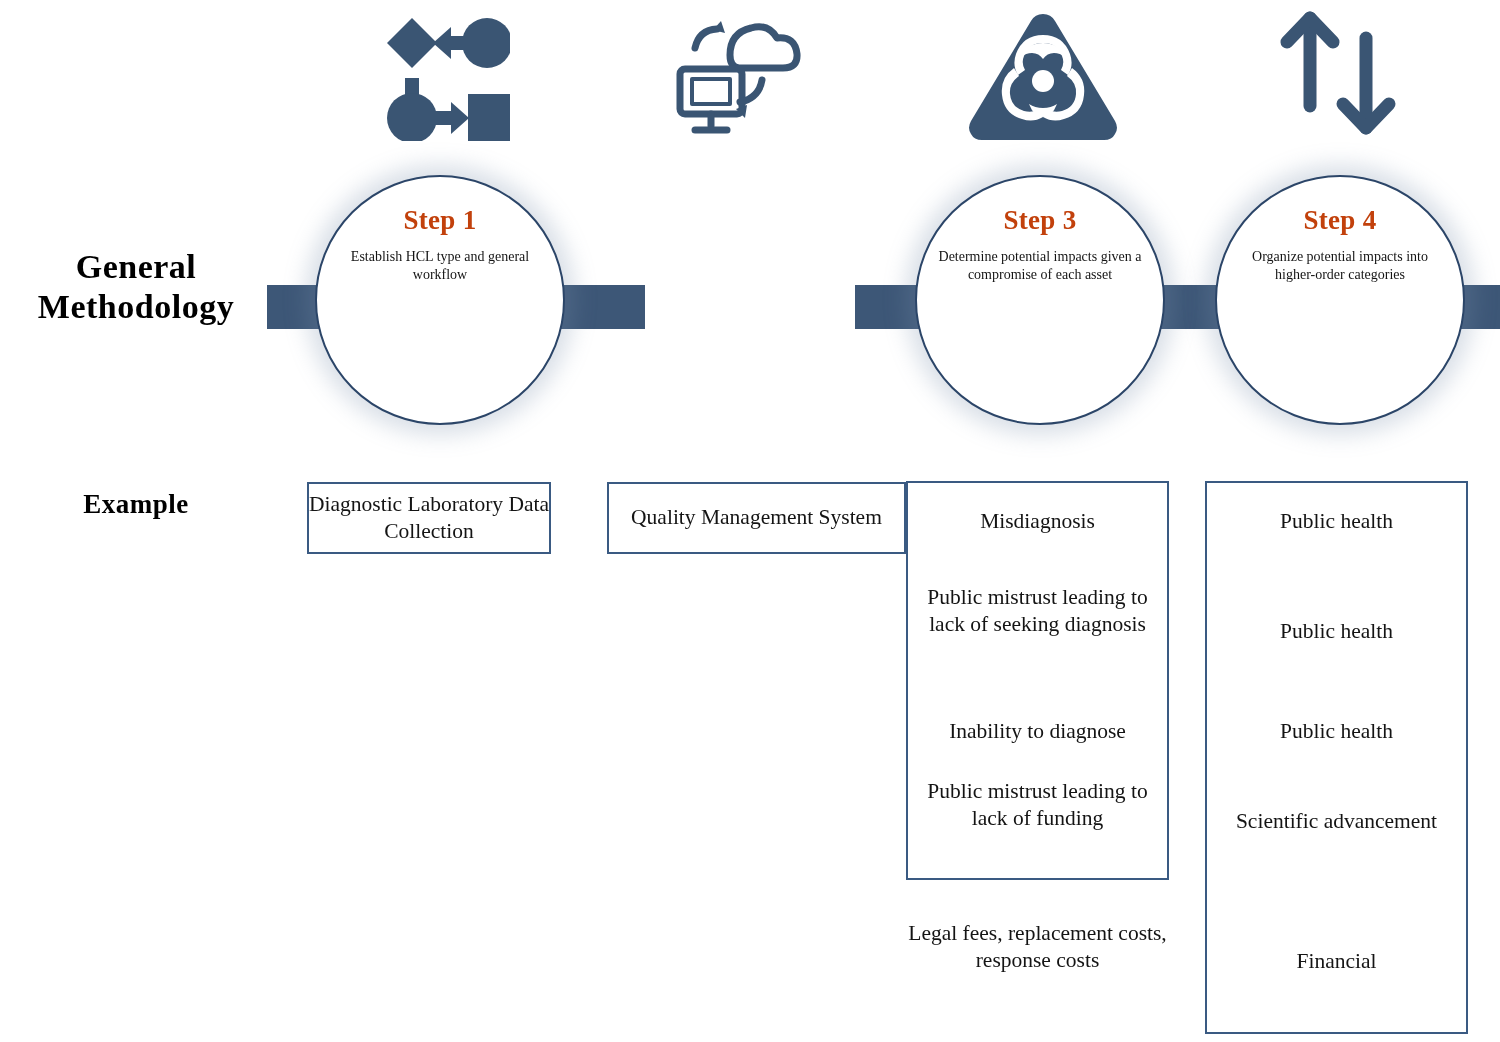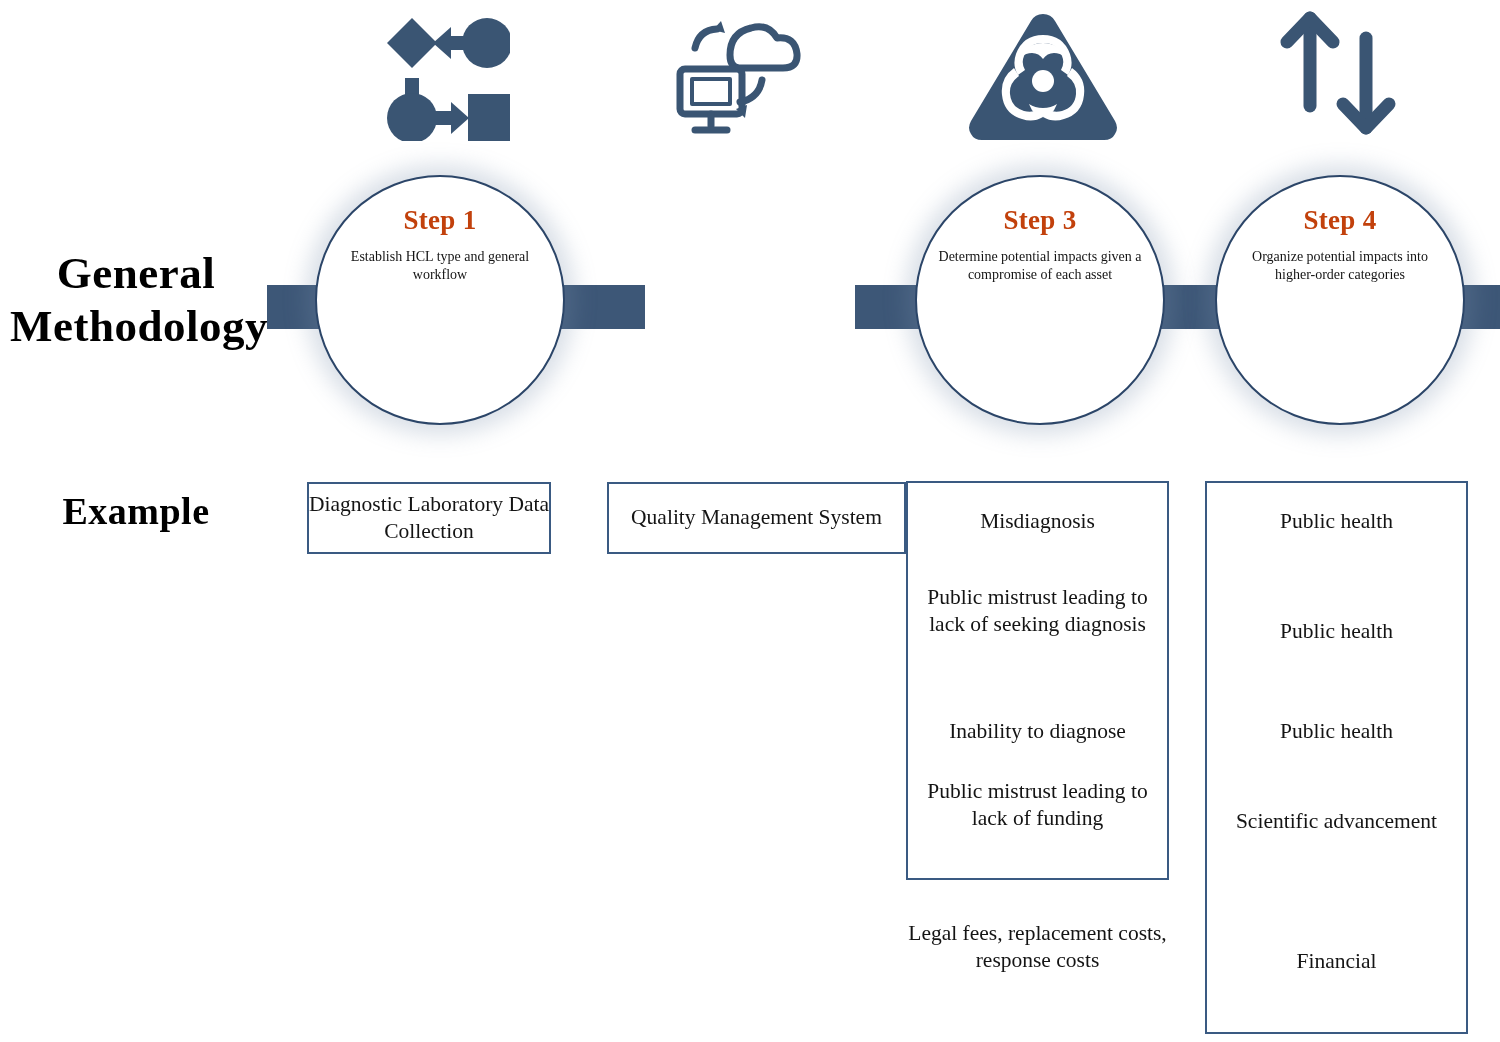--- a/index.html
+++ b/index.html
@@ -14,24 +14,24 @@
   .row-label{
     position:absolute;
     font-family:"Liberation Serif", serif;
     font-weight:bold;
     color:#000000;
     text-align:center;
     line-height:1.18;
     letter-spacing:.5px;
   }
   #label-methodology{
-    left:10px;top:247px;width:252px;font-size:45px;
+    left:10px;top:247px;width:252px;font-size:34px;
   }
   #label-example{
-    left:10px;top:489px;width:252px;font-size:38px;
+    left:10px;top:489px;width:252px;font-size:27px;
   }
 
   
   .connector{
     position:absolute;
     height:44px;
     background:#3d5777;
     top:285px;
   }
 

